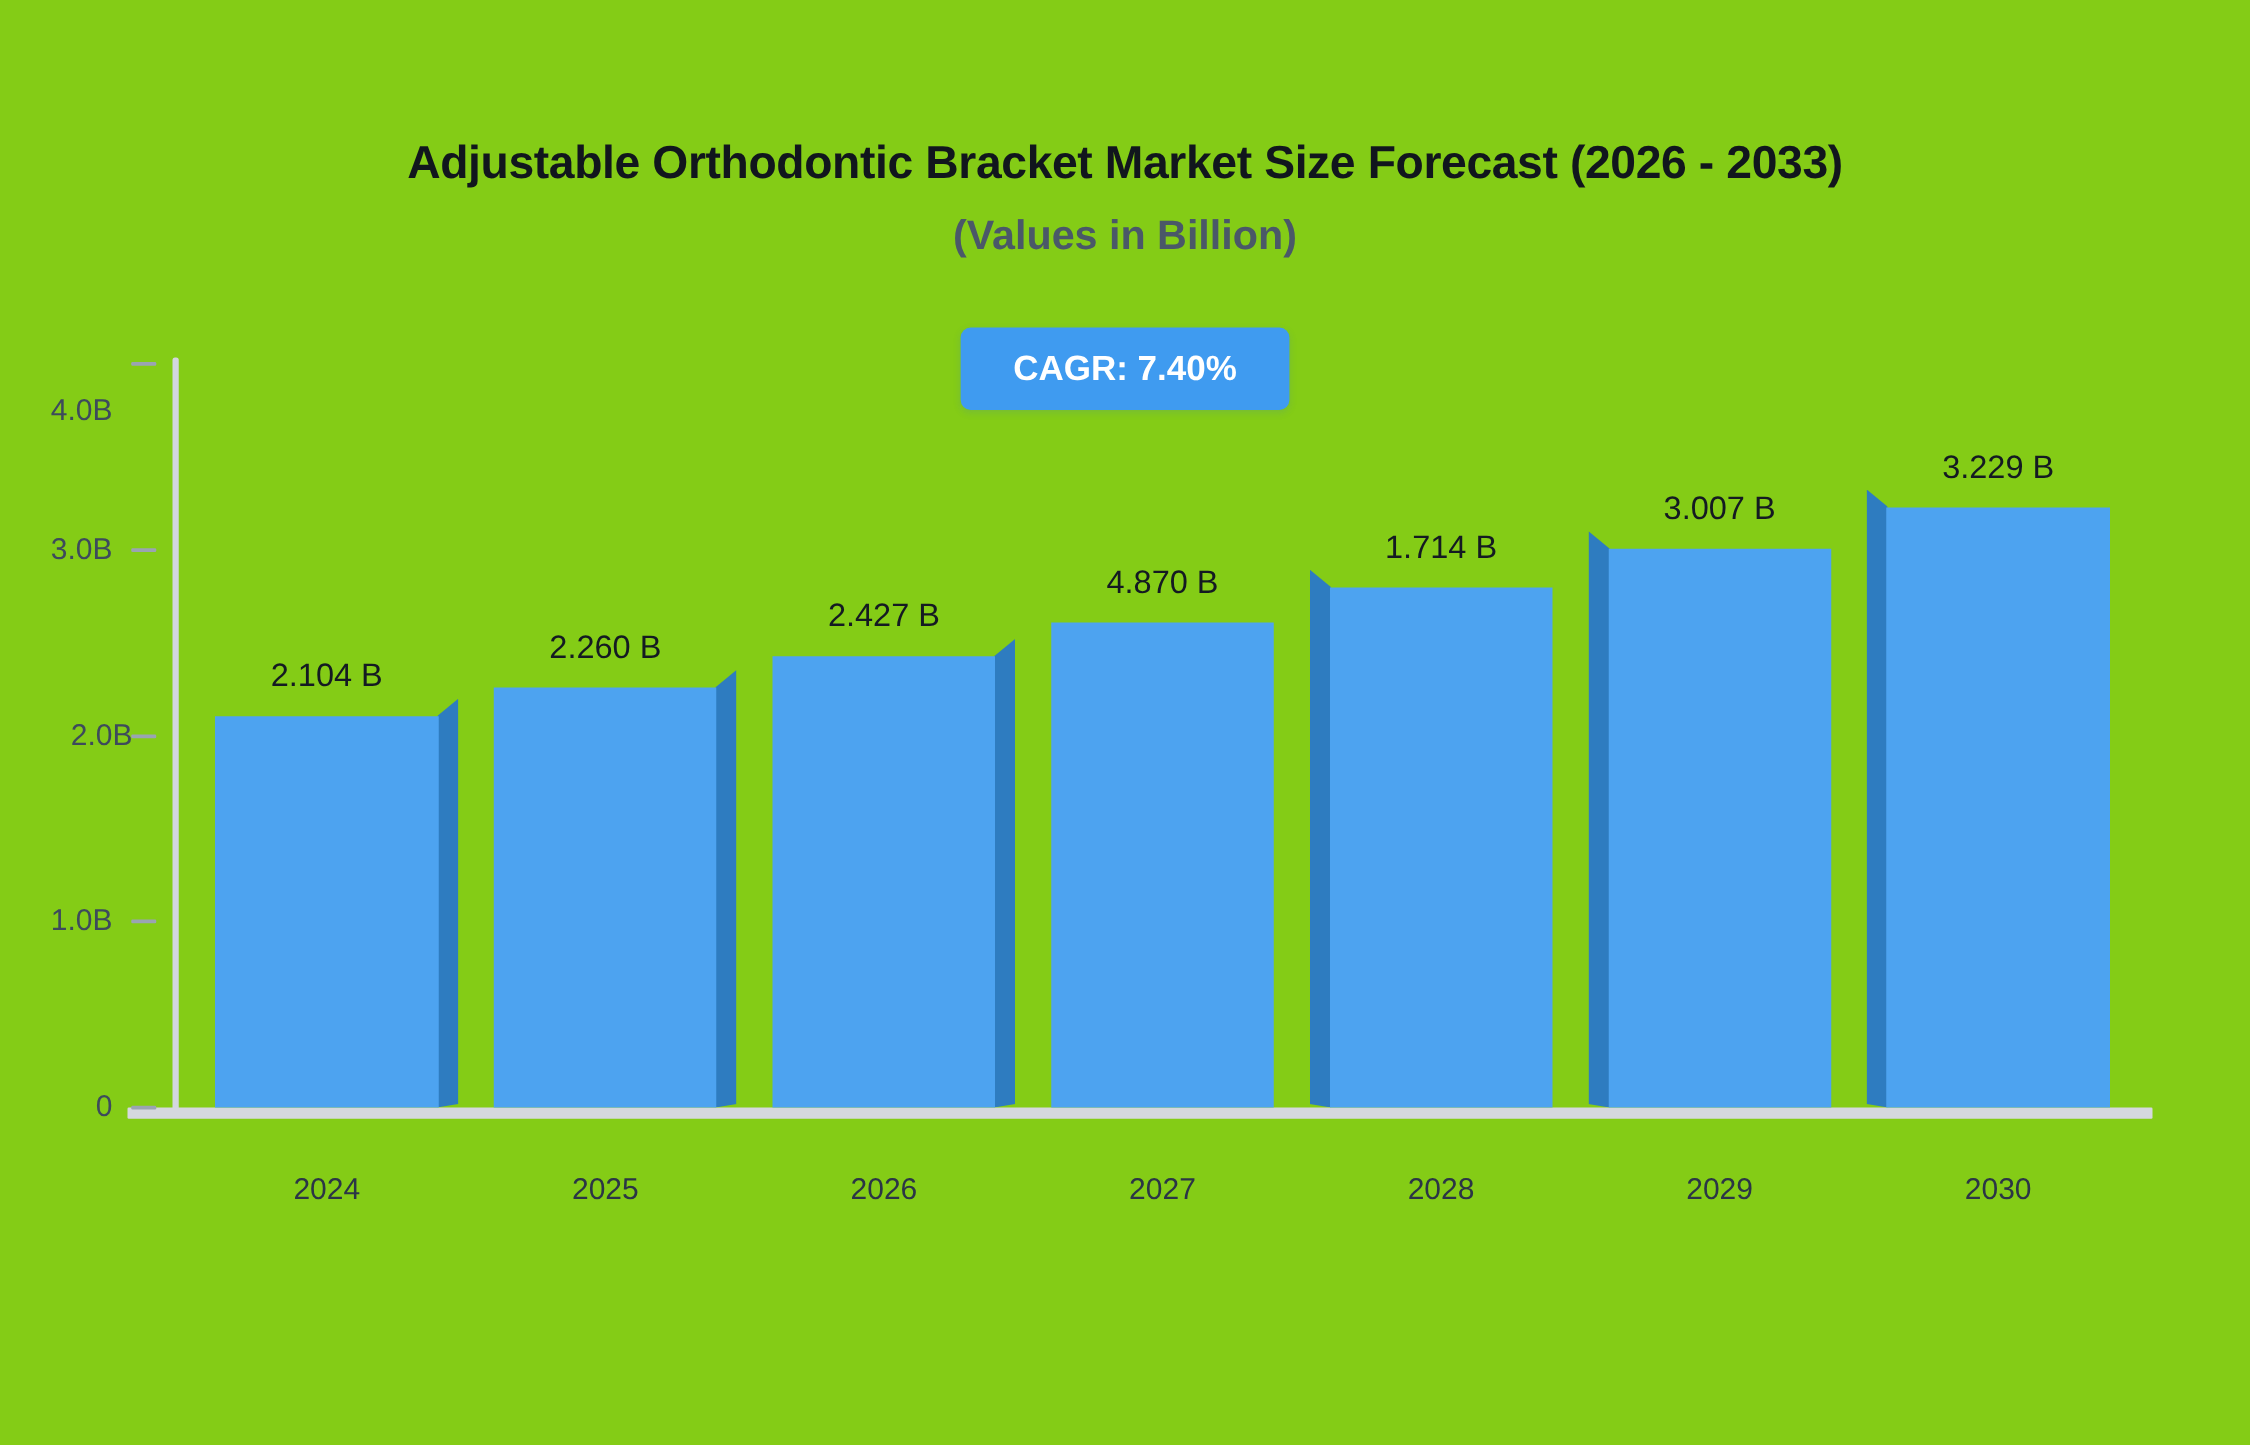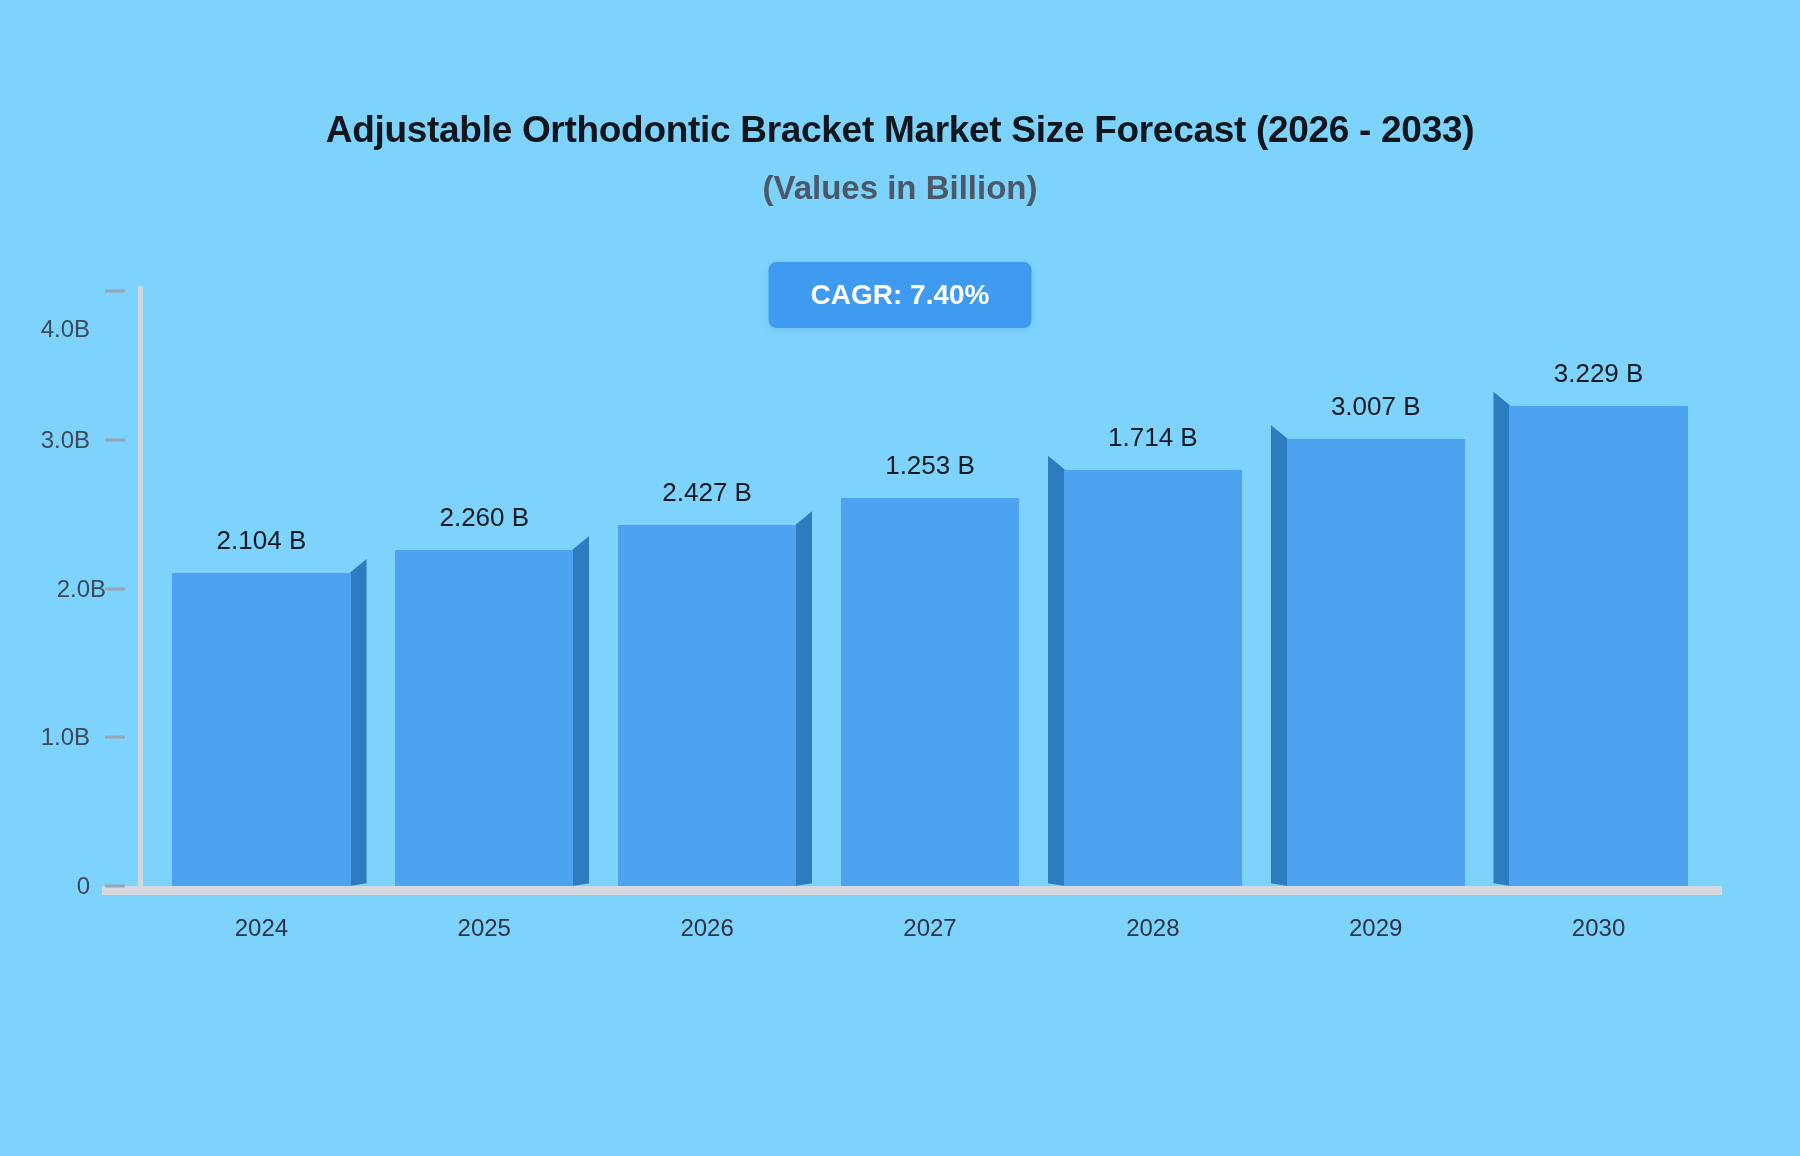--- a/index.html
+++ b/index.html
@@ -12,21 +12,21 @@
     background: #ffffff;
     font-family: "Liberation Sans", "DejaVu Sans", sans-serif;
     overflow: hidden;
     position: relative;
   }
 
   #canvas {
     position: relative;
     width: 1800px;
     height: 1156px;
-    background: #7dd3fc;
+    background: #84cc16;
   }
 
   
   .title-block {
     position: absolute;
     top: 108px;
     left: 0;
     width: 1800px;
     text-align: center;
   }
@@ -99,20 +99,21 @@
     background: #d5d8de;
     border-radius: 1px;
   }
 
   .xtick-label {
     position: absolute;
     font-size: 24px;
     color: #2b3546;
     text-align: center;
     white-space: nowrap;
+    margin-top: 24px;
   }
 
   
   .bar-group {
     position: absolute;
   }
   .bar-face {
     position: absolute;
     background: #4da3f0;
     box-sizing: border-box;
@@ -187,21 +188,21 @@
       <div class="xtick-label" style="left: 372.857px; width: 222.857px; top: 914px;">2025</div>
       <div class="bar-group">
         <div class="bar-side" style="top: 510.984px; height: 375.016px; width: 17px; left: 795.286px; clip-path: polygon(0px 14px, 100% 0px, 100% calc(100% - 2.8px), 0px 100%);"></div>
         <div class="bar-face" style="left: 618px; top: 524.984px; width: 178.286px; height: 361.016px;"></div>
       </div>
       <div class="bar-label" style="left: 707.143px; top: 476.984px;">2.427 B</div>
       <div class="xtick-label" style="left: 595.714px; width: 222.857px; top: 914px;">2026</div>
       <div class="bar-group">
         <div class="bar-face" style="left: 840.857px; top: 498.209px; width: 178.286px; height: 387.791px;"></div>
       </div>
-      <div class="bar-label" style="left: 930px; top: 450.209px;">1.253 B</div>
+      <div class="bar-label" style="left: 930px; top: 450.209px;">4.870 B</div>
       <div class="xtick-label" style="left: 818.571px; width: 222.857px; top: 914px;">2027</div>
       <div class="bar-group">
         <div class="bar-side" style="top: 455.5px; height: 430.5px; width: 17px; left: 1047.71px; clip-path: polygon(0px 0px, 100% 14px, 100% 100%, 0px calc(100% - 2.8px));"></div>
         <div class="bar-face" style="left: 1063.71px; top: 469.5px; width: 178.286px; height: 416.5px;"></div>
       </div>
       <div class="bar-label" style="left: 1152.86px; top: 421.5px;">1.714 B</div>
       <div class="xtick-label" style="left: 1041.43px; width: 222.857px; top: 914px;">2028</div>
       <div class="bar-group">
         <div class="bar-side" style="top: 424.709px; height: 461.291px; width: 17px; left: 1270.57px; clip-path: polygon(0px 0px, 100% 14px, 100% 100%, 0px calc(100% - 2.8px));"></div>
         <div class="bar-face" style="left: 1286.57px; top: 438.709px; width: 178.286px; height: 447.291px;"></div>

